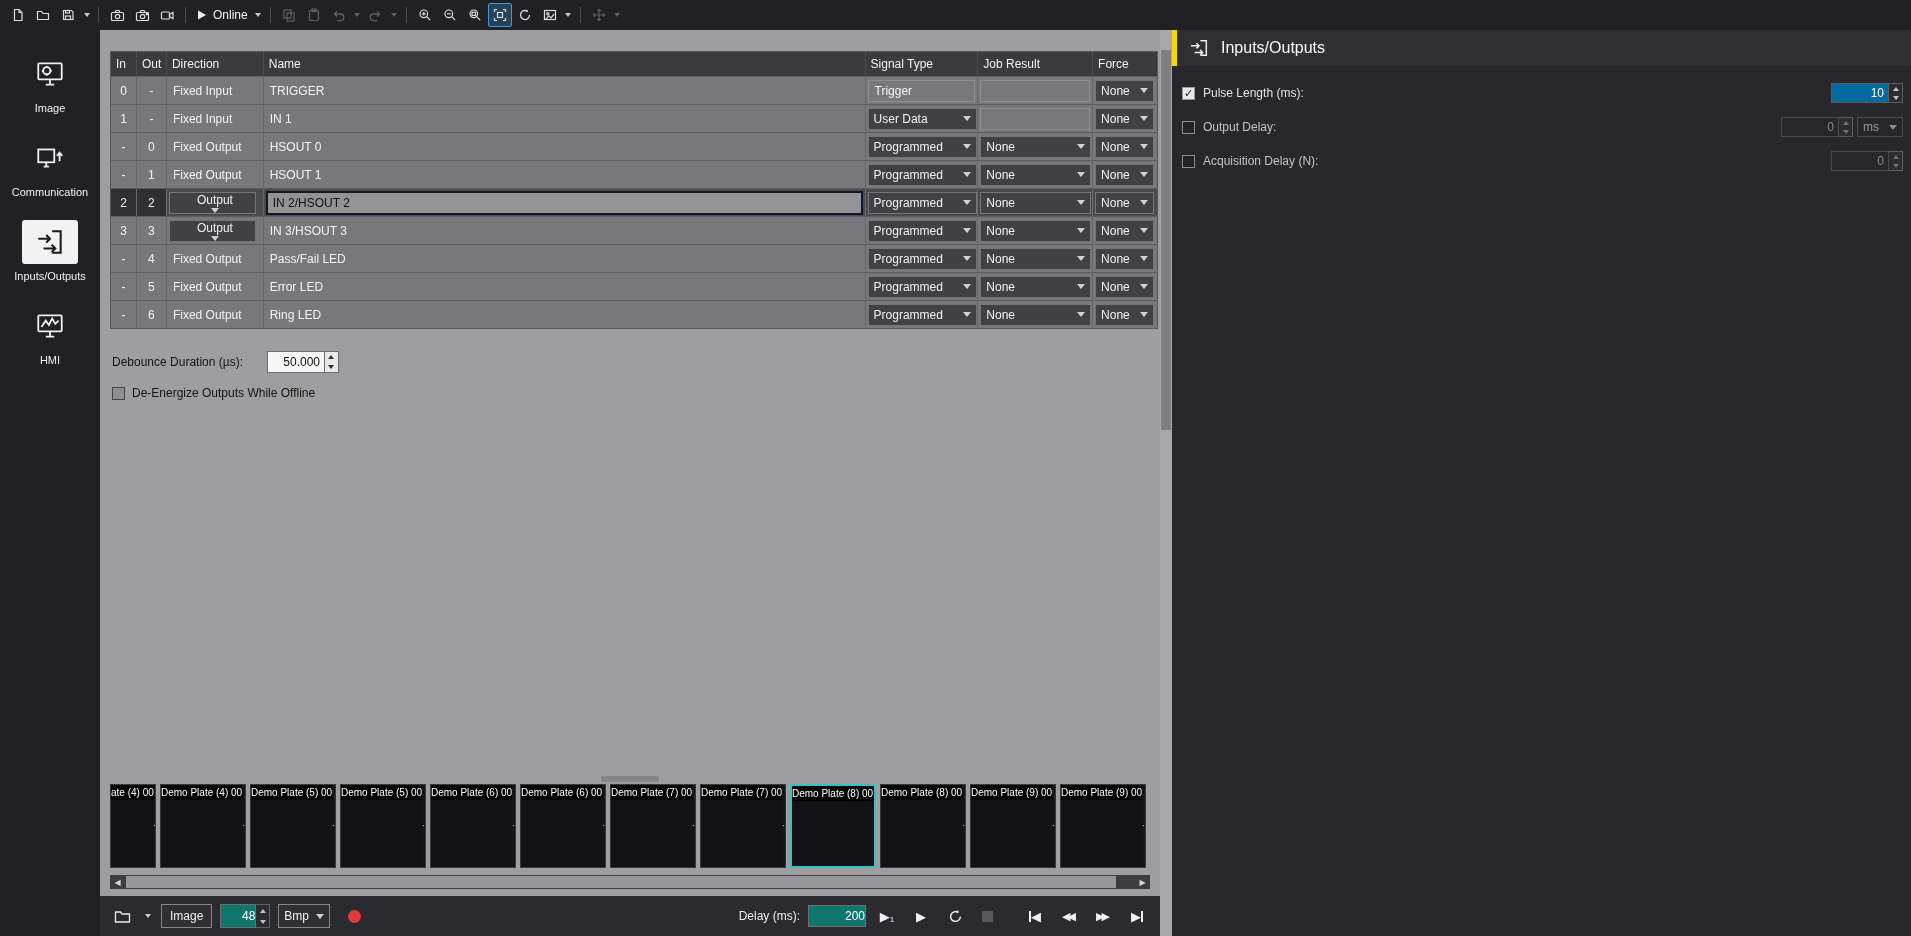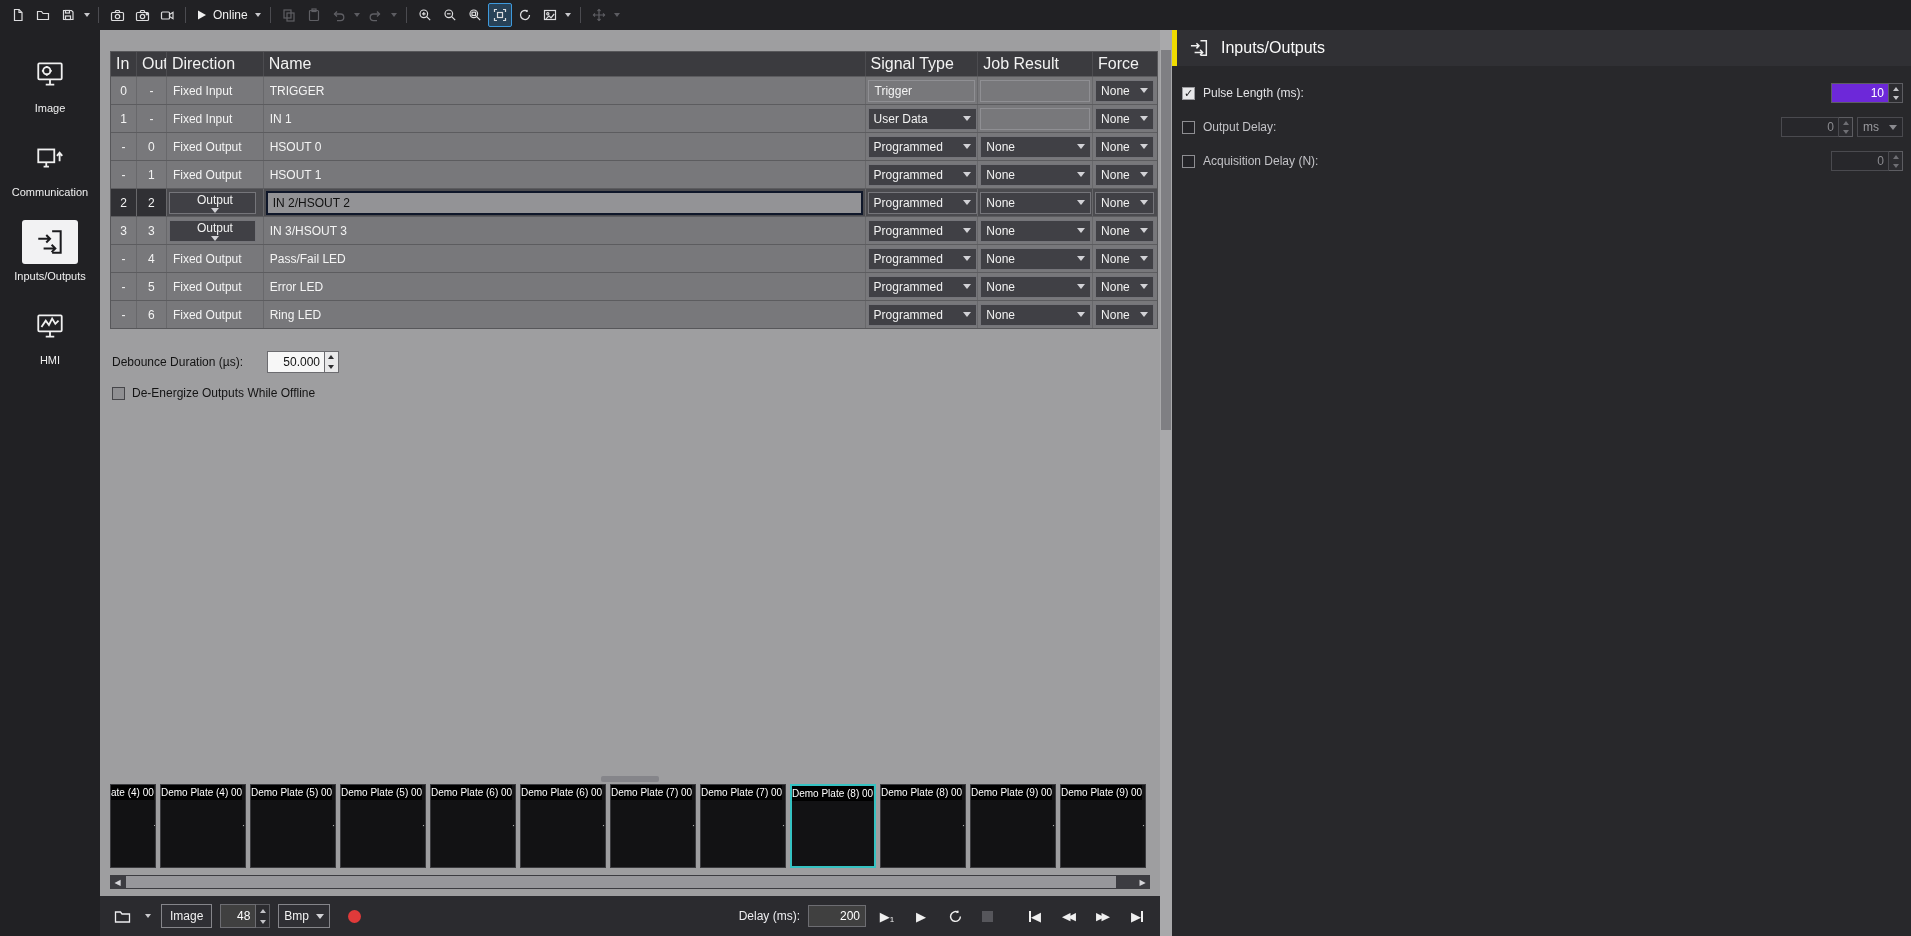--- a/index.html
+++ b/index.html
@@ -24,21 +24,21 @@
   .sb-iconwrap { width:56px; height:44px; display:flex; align-items:center; justify-content:center; border-radius:3px; }
   .sb-iconwrap.sel { background:#f2f2f3; }
   .sb-label { color:#f0f0f0; font-size:11px; text-align:center; line-height:12px; }
 
   
   .main { position:absolute; left:100px; top:30px; width:1060px; height:906px; background:#9e9ea0; }
 
   
   .io-table { position:absolute; left:10px; top:21px; width:1048px; border:1px solid #57575a; }
   .thead { display:flex; height:24px; background:#3b3b3f; color:#f2f2f2; }
-  .hcell { padding-left:5px; line-height:24px; font-size:16px; border-right:1px solid #4c4c50; overflow:hidden; white-space:nowrap; }
+  .hcell { padding-left:5px; line-height:24px; font-size:12px; border-right:1px solid #4c4c50; overflow:hidden; white-space:nowrap; }
   .hcell:last-child { border-right:none; }
   .trow { display:flex; height:28px; background:#78787b; color:#f4f4f4; border-top:1px solid #5c5c5f; }
   .trow.sel { background:#4b4b4f; }
   .cell { border-right:1px solid #68686b; overflow:hidden; display:flex; align-items:center; }
   .cell:last-child { border-right:none; }
   .col-in { width:26px; } .col-out { width:30px; } .col-dir { width:97px; }
   .col-name { width:603px; } .col-sig { width:113px; } .col-job { width:115px; } .col-force { width:64px; }
   .c-center { justify-content:center; }
   .trow.sel .c-center { background:#303034; }
   .celltext { padding-left:6px; white-space:nowrap; }
@@ -79,21 +79,21 @@
 
   
   .hscroll { position:absolute; left:10px; top:845px; width:1040px; height:14px; background:#3c3c41; }
   .hs-arrow { position:absolute; top:0; width:15px; height:14px; display:flex; align-items:center; justify-content:center; color:#d6d6da; font-size:8px; }
   .hs-arrow.left { left:0; } .hs-arrow.right { right:0; }
   .hs-thumb { position:absolute; left:16px; right:34px; top:1px; bottom:1px; background:#97979b; }
 
   
   .bottom-bar { position:absolute; left:0; top:866px; width:1060px; height:40px; background:#2b2b2f; display:flex; align-items:center; padding:0 10px; gap:8px; color:#ededf0; }
   .bb-box { height:24px; border:1px solid #85858a; background:#2f2f34; display:flex; align-items:center; padding:0 8px; color:#f0f0f0; }
-  .num-dark { height:24px; background:#404040; border:1px solid #6d6d72; color:#fff; display:flex; align-items:center; justify-content:flex-end; padding-right:5px; }
+  .num-dark { height:24px; background:#0f766e; border:1px solid #6d6d72; color:#fff; display:flex; align-items:center; justify-content:flex-end; }
   .dd.bb { background:#2f2f34; border-color:#85858a; height:24px; margin:0; }
   .rec-dot { width:13px; height:13px; border-radius:50%; background:#e03a3a; margin-left:10px; }
   .pb { width:26px; height:24px; display:flex; align-items:center; justify-content:center; color:#f0f0f0; font-size:13px; }
   .pb .sub { font-size:8px; margin-top:7px; }
   .pb .vbar { width:2px; height:11px; background:#f0f0f0; }
   .pb.dbl { letter-spacing:-3px; font-size:11px; padding-right:3px; }
   .pb-stop { width:22px; height:22px; display:flex; align-items:center; justify-content:center; }
   .pb-stop::after { content:""; width:11px; height:11px; background:#56565b; }
 
   
@@ -101,21 +101,21 @@
   .vthumb { position:absolute; left:1px; right:1px; top:20px; height:380px; background:#7f7f83; }
 
   
   .right-panel { position:absolute; left:1172px; top:30px; width:739px; height:906px; background:#28282b; color:#e8e8ea; }
   .rp-header { height:36px; background:#303034; display:flex; align-items:center; gap:10px; border-left:5px solid #f0dc00; padding-left:10px; }
   .rp-title { font-size:16px; color:#fafafa; }
   .rp-row { display:flex; align-items:center; margin:12px 8px 0 10px; height:22px; }
   .rp-label { margin-left:8px; color:#e2e2e5; }
   .rp-label.dim { color:#c3c3c7; }
   .rp-field { margin-left:auto; display:flex; align-items:center; }
-  .num-rp { width:58px; height:20px; background:#6d28d9; border:1px solid #5d5d62; color:#fff; display:flex; align-items:center; justify-content:flex-end; padding-right:4px; }
+  .num-rp { width:58px; height:20px; background:#0369a1; border:1px solid #5d5d62; color:#fff; display:flex; align-items:center; justify-content:flex-end; padding-right:4px; }
   .num-rp.dim { color:#8a8a8f; background:#27272b; border-color:#4a4a4f; }
   .dd.rp { height:20px; margin:0 0 0 4px; width:46px; background:#27272b; border-color:#4a4a4f; color:#9a9a9f; }
   .dd.rp .chev { border-top-color:#8a8a8f; }
 </style>
 </head>
 <body>
 
 <div class="top-toolbar">
   <div class="tb-btn">
       <span>

